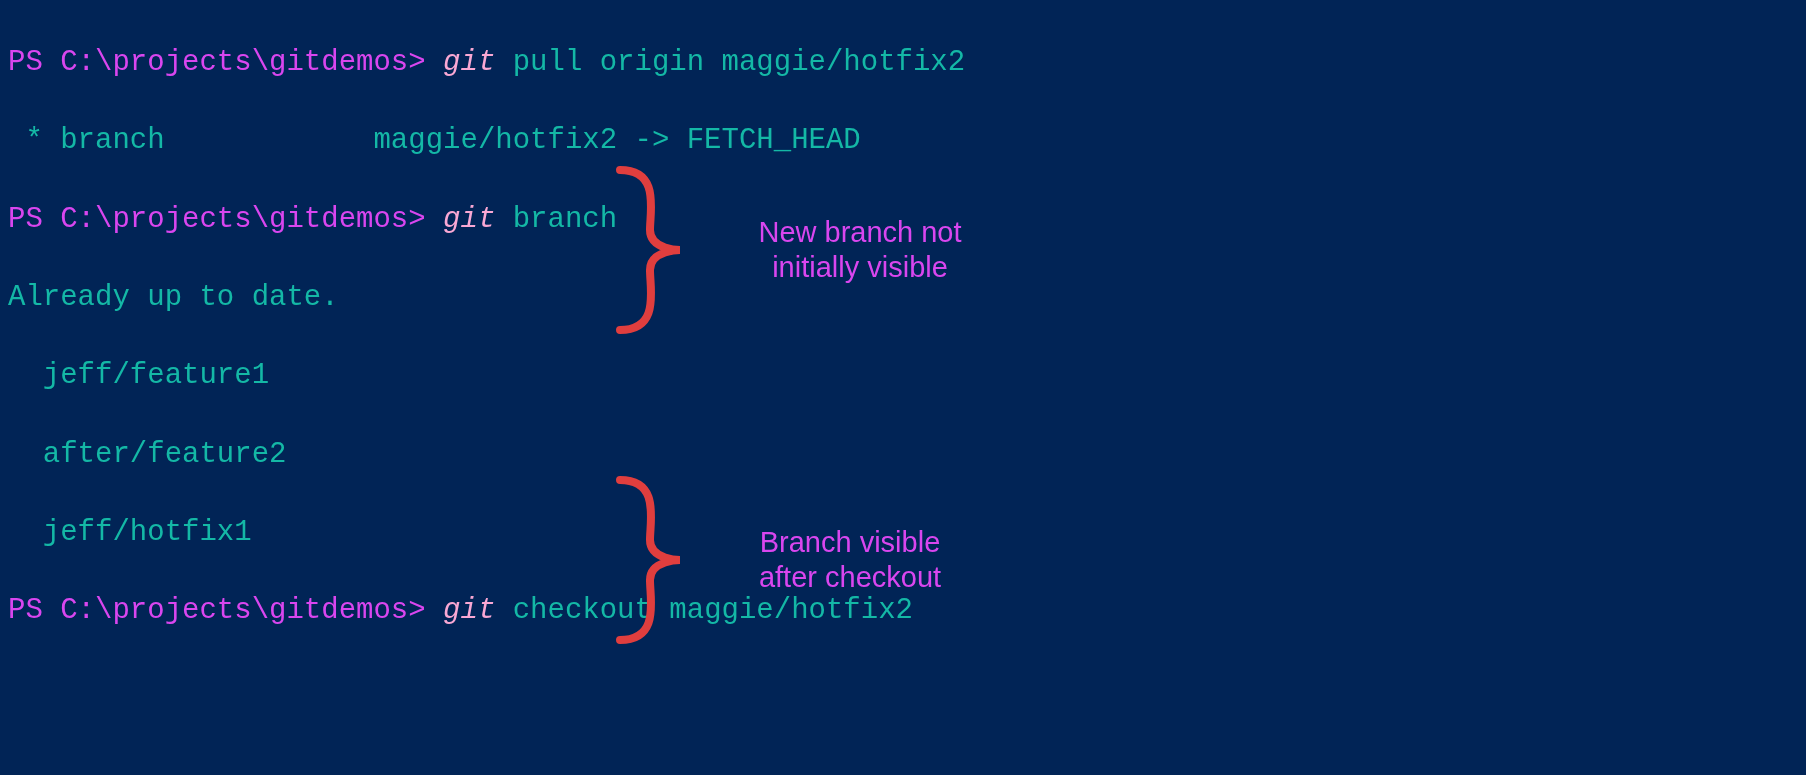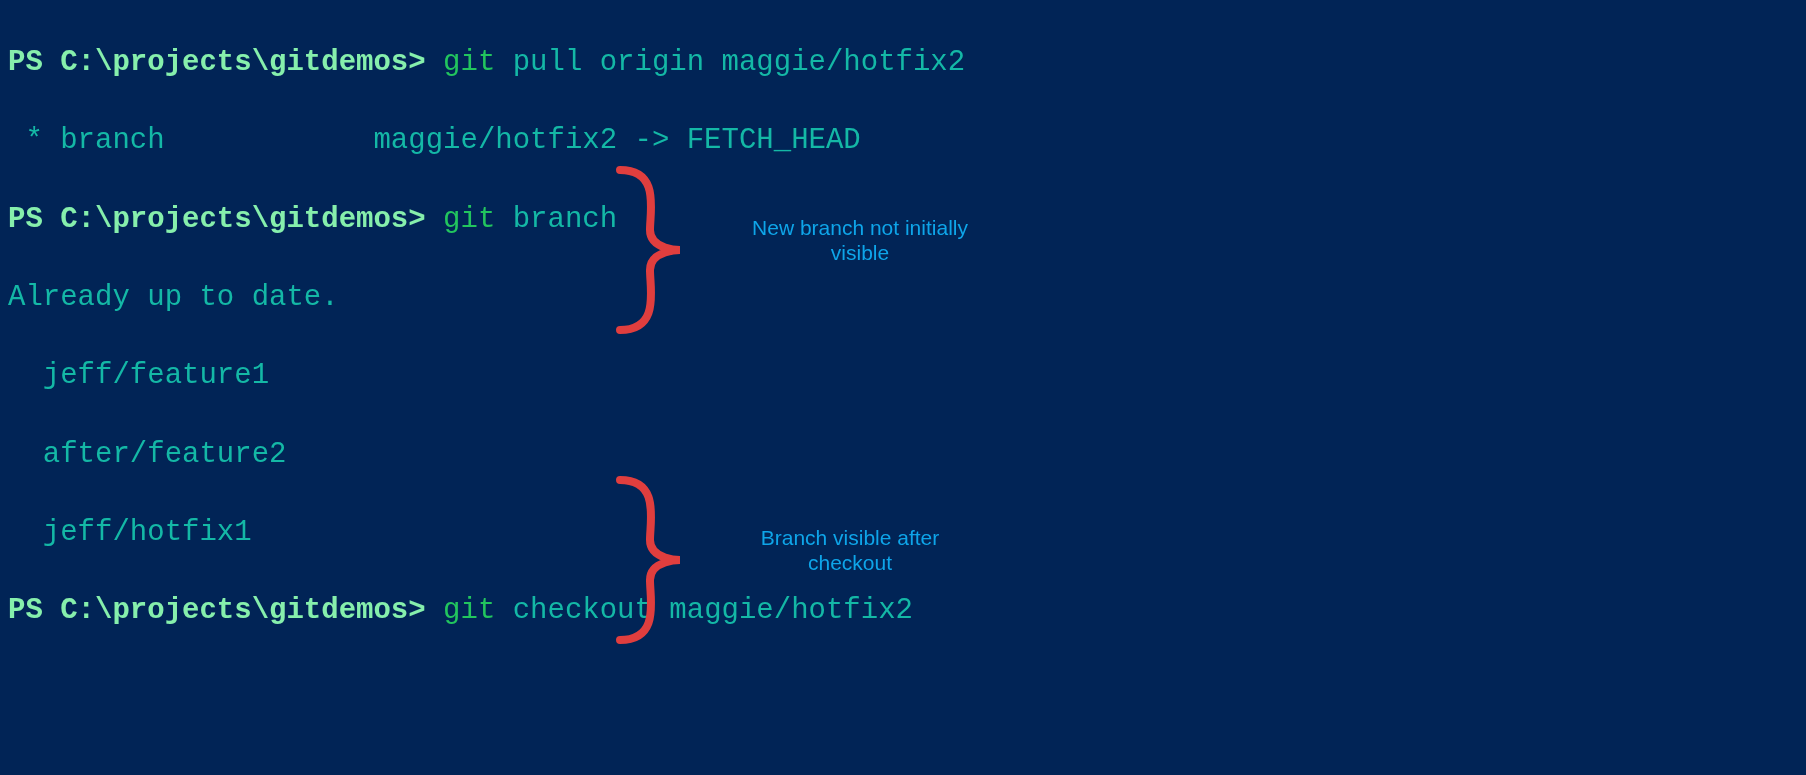--- a/index.html
+++ b/index.html
@@ -14,36 +14,36 @@
       height: 775px;
       overflow: hidden;
       position: relative;
     }
     .terminal {
       position: relative;
       z-index: 1;
       white-space: pre;
     }
     .line { display: block; }
-    .prompt { color: #86efac; font-weight: bold; }
-    .cmd { color: #22c55e; }
+    .prompt { color: #d946ef; }
+    .cmd { color: #f9a8d4; font-style: italic; }
     .out { color: #14b8a6; }
     .green { color: #34c234; }
     .svg-annot {
       position: absolute;
       top: 0;
       left: 0;
       z-index: 5;
       pointer-events: none;
     }
     .annot-text {
       position: absolute;
-      color: #0ea5e9;
+      color: #d946ef;
       font-family: Arial, Helvetica, sans-serif;
-      font-size: 21px;
+      font-size: 29px;
       line-height: 1.2;
       text-align: center;
       z-index: 6;
     }
   </style>
 </head>
 <body>
 
 <div class="terminal">
 <span class="line"><span class="prompt">PS C:\projects\gitdemos&gt; </span><span class="cmd">git</span><span class="out"> pull origin maggie/hotfix2</span></span>

